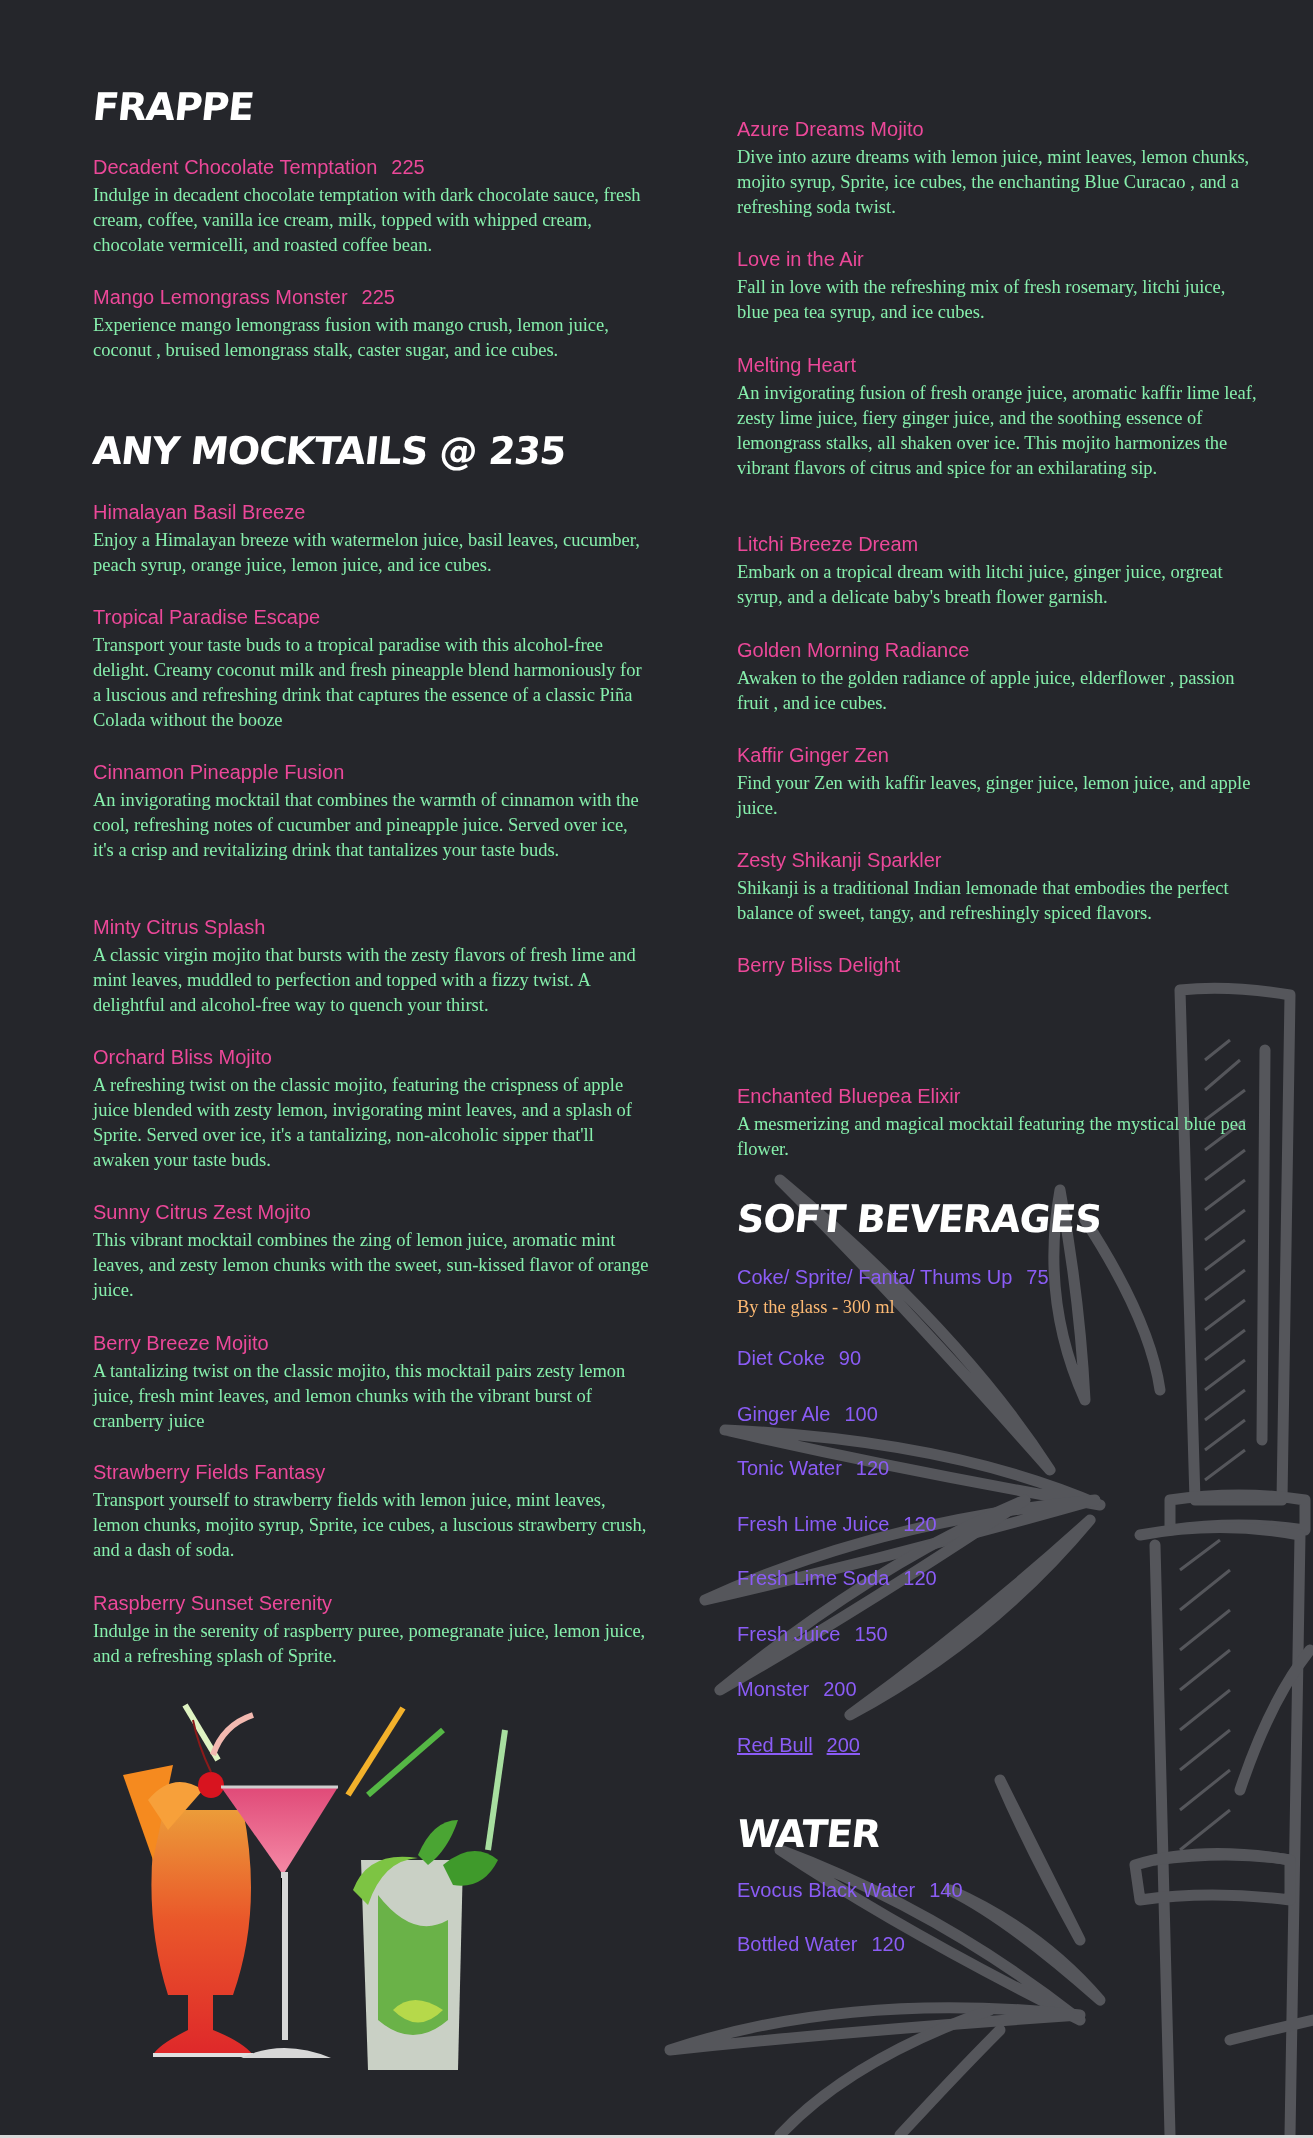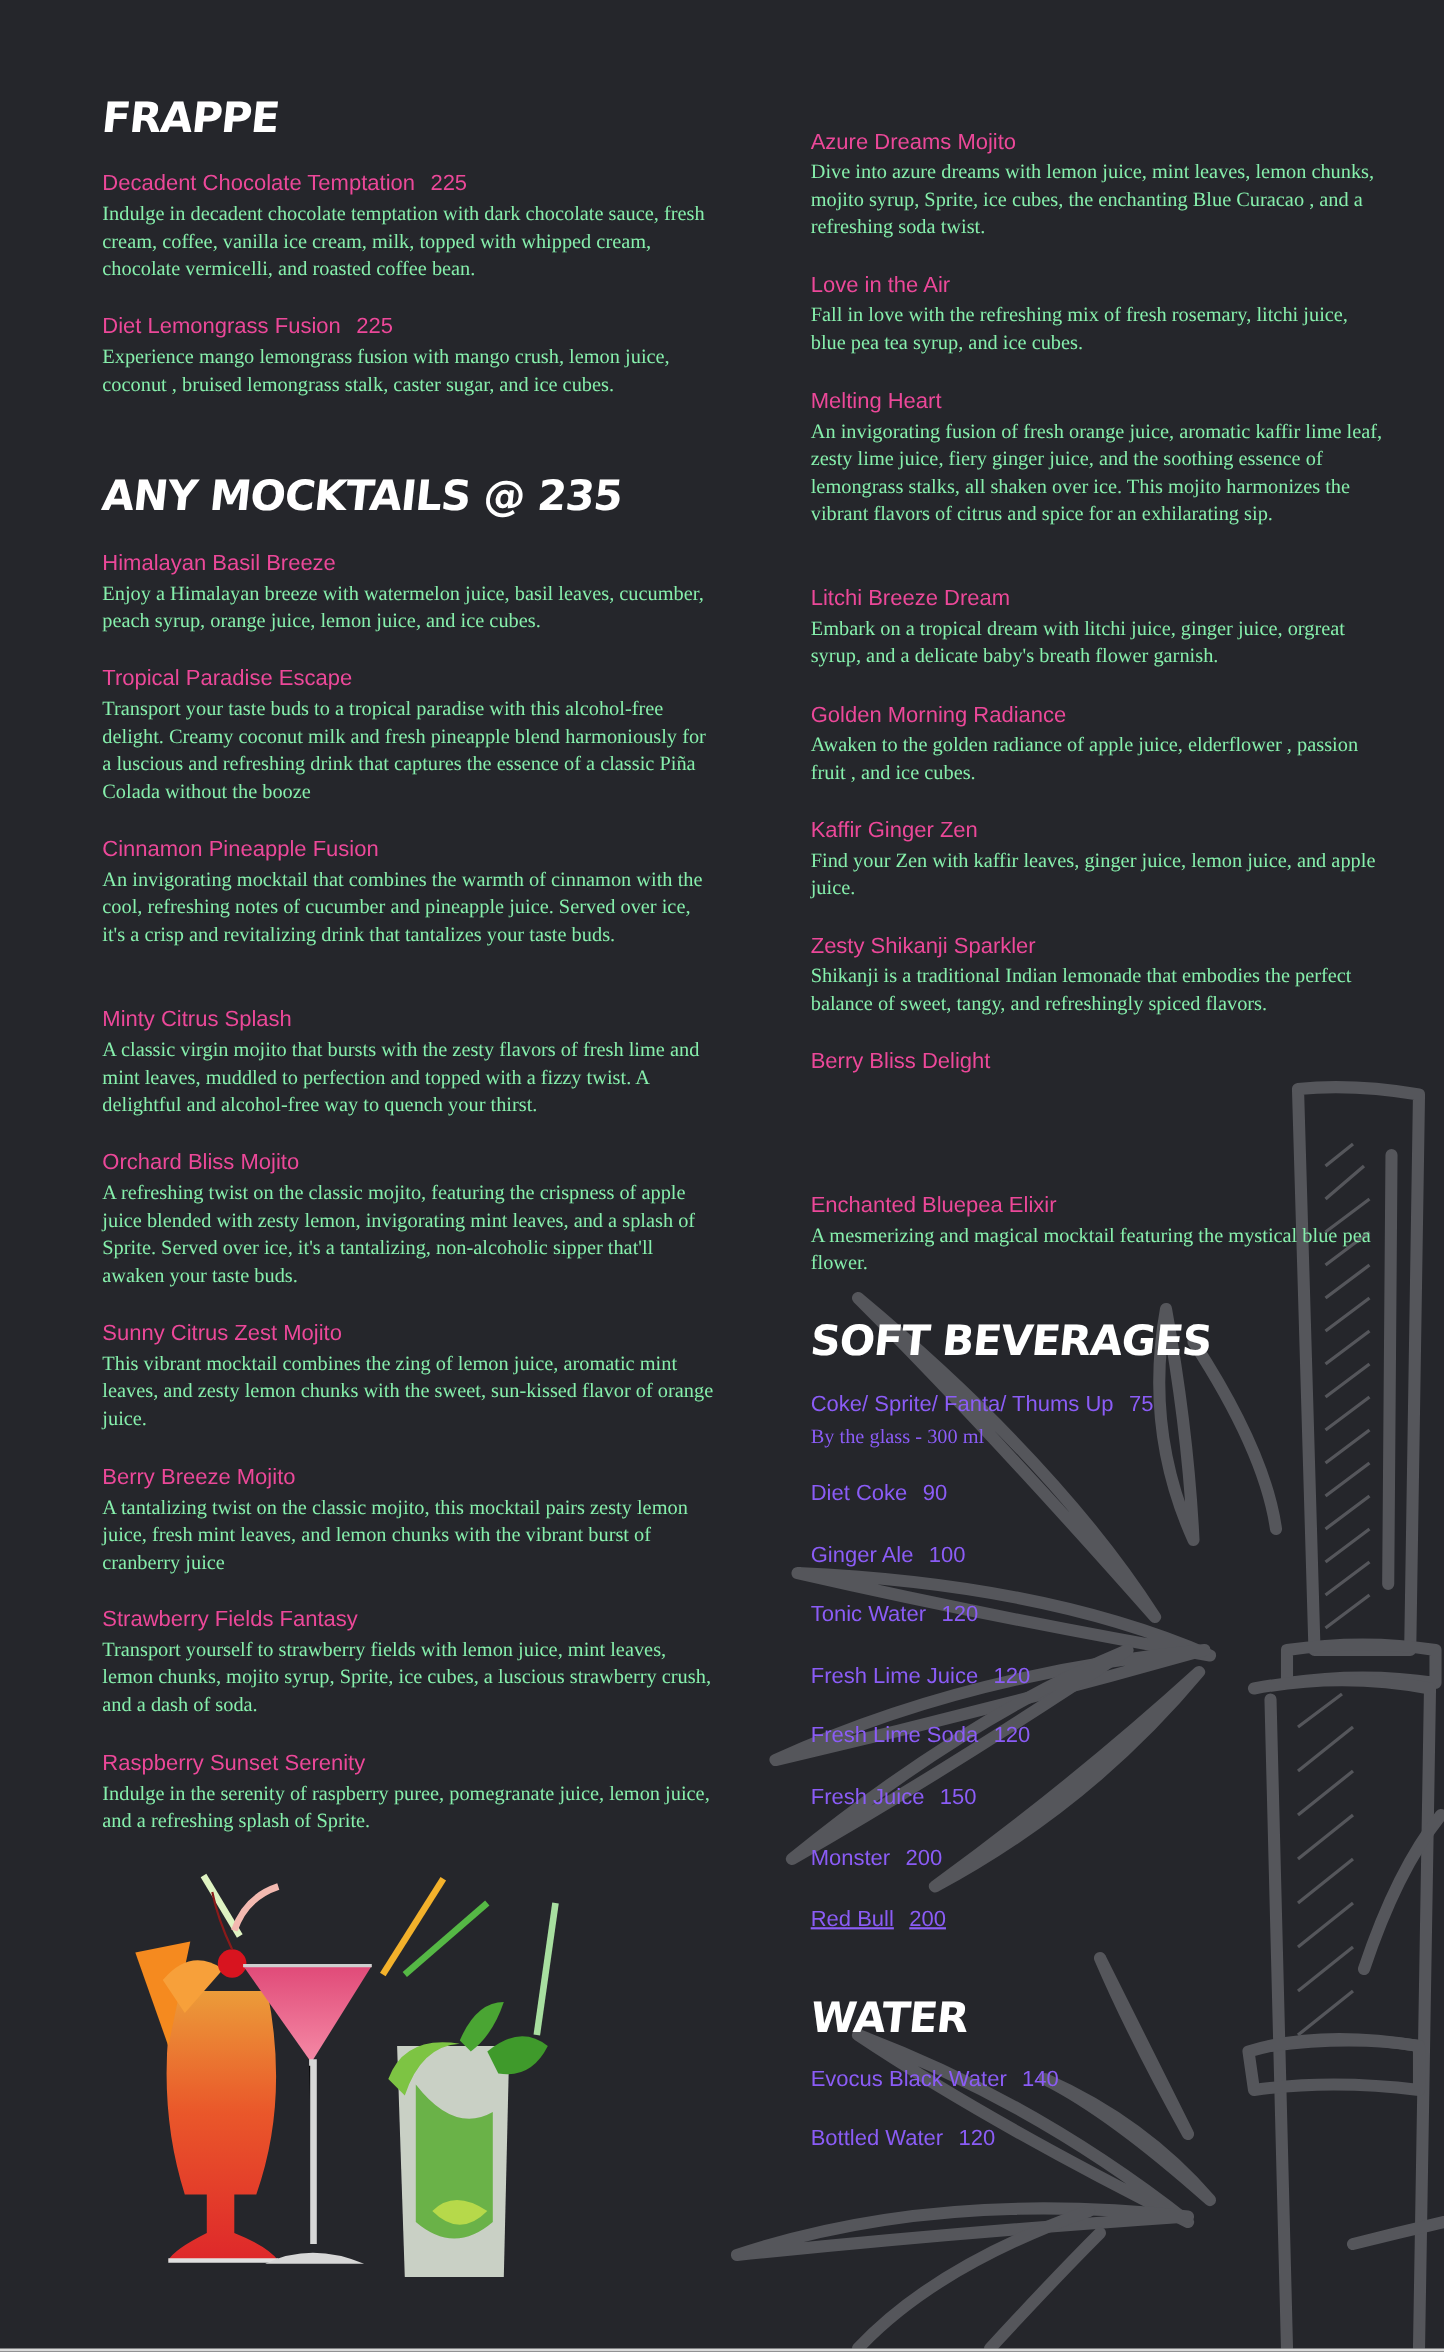--- a/index.html
+++ b/index.html
@@ -26,21 +26,21 @@
     font-family: "Liberation Sans", sans-serif; font-size: 20px;
     color: #ec4899; line-height: 26px; white-space: nowrap;
   }
   .item-title .price { margin-left: 14px; }
   .item-desc {
     font-family: "Liberation Serif", serif; font-size: 18.5px;
     color: #86efac; line-height: 25px; margin-top: 3px;
   }
   .bev { position: absolute; left: 0; font-family: "Liberation Sans", sans-serif; font-size: 20px; color: #8b5cf6; white-space: nowrap; }
   .bev .price { margin-left: 14px; }
-  .bev-note { position: absolute; left: 0; font-family: "Liberation Serif", serif; font-size: 18.5px; color: #8b5cf6; }
+  .bev-note { position: absolute; left: 0; font-family: "Liberation Serif", serif; font-size: 18.5px; color: #fdba74; }
   .cocktails { position: absolute; left: 113px; top: 1690px; width: 470px; height: 385px; }
 </style>
 </head>
 <body>
 
 <div class="page">
 
   <svg class="bamboo" viewBox="0 0 1313 2135" xmlns="http://www.w3.org/2000/svg">
     <g fill="none" stroke="#55565b" stroke-width="11" stroke-linecap="round" stroke-linejoin="round">
 
@@ -76,21 +76,21 @@
   </svg>
 
   <div class="col col-left">
     <h2 class="heading" style="top:88px;">Frappe</h2>
 
     <div class="item" style="top:154px;">
       <div class="item-title"><span>Decadent Chocolate Temptation</span><span class="price">225</span></div>
       <div class="item-desc">Indulge in decadent chocolate temptation with dark chocolate sauce, fresh cream, coffee, vanilla ice cream, milk, topped with whipped cream, chocolate vermicelli, and roasted coffee bean.</div>
     </div>
     <div class="item" style="top:284px;">
-      <div class="item-title"><span>Diet Lemongrass Fusion</span><span class="price">225</span></div>
+      <div class="item-title"><span>Mango Lemongrass Monster</span><span class="price">225</span></div>
       <div class="item-desc">Experience mango lemongrass fusion with mango crush, lemon juice, coconut , bruised lemongrass stalk, caster sugar, and ice cubes.</div>
     </div>
 
     <h2 class="heading" style="top:432px;">Any Mocktails @ 235</h2>
 
     <div class="item" style="top:499px;">
       <div class="item-title">Himalayan Basil Breeze</div>
       <div class="item-desc">Enjoy a Himalayan breeze with watermelon juice, basil leaves, cucumber, peach syrup, orange juice, lemon juice, and ice cubes.</div>
     </div>
     <div class="item" style="top:604px;">

